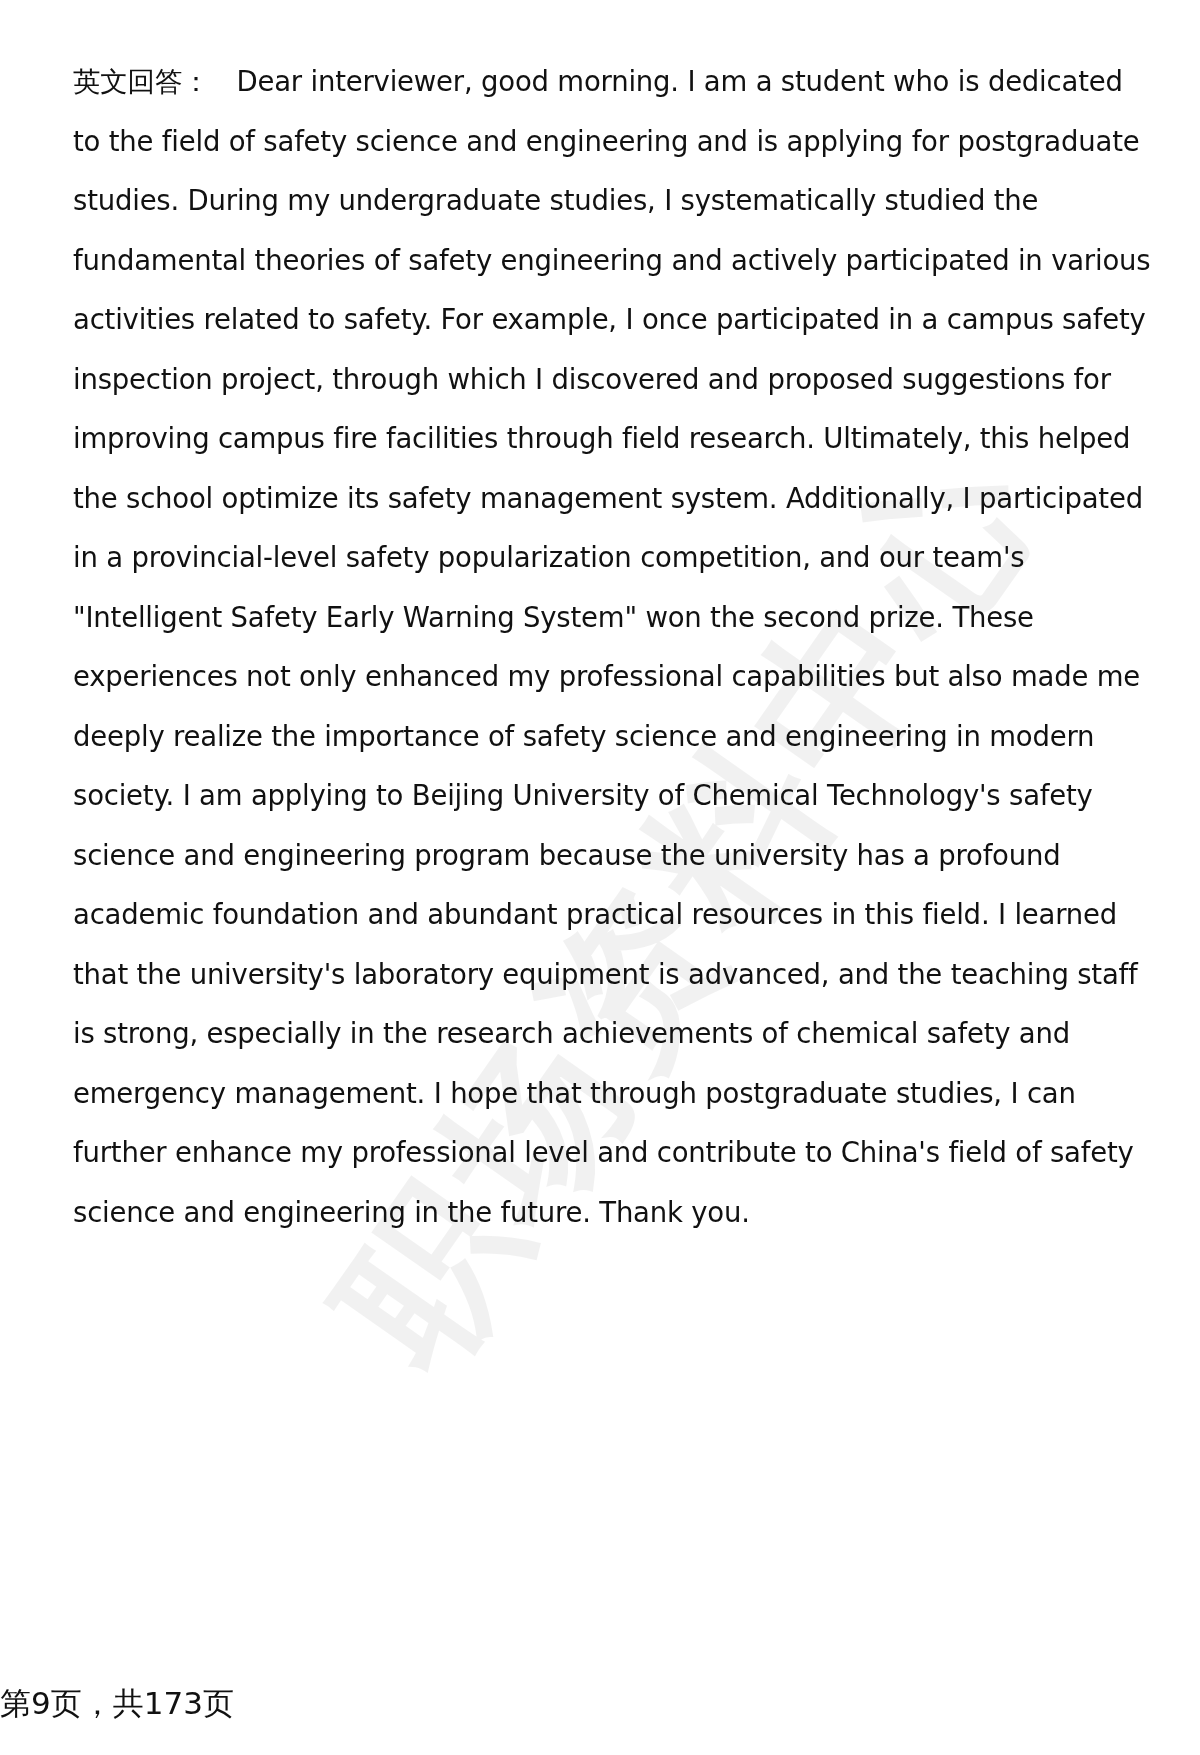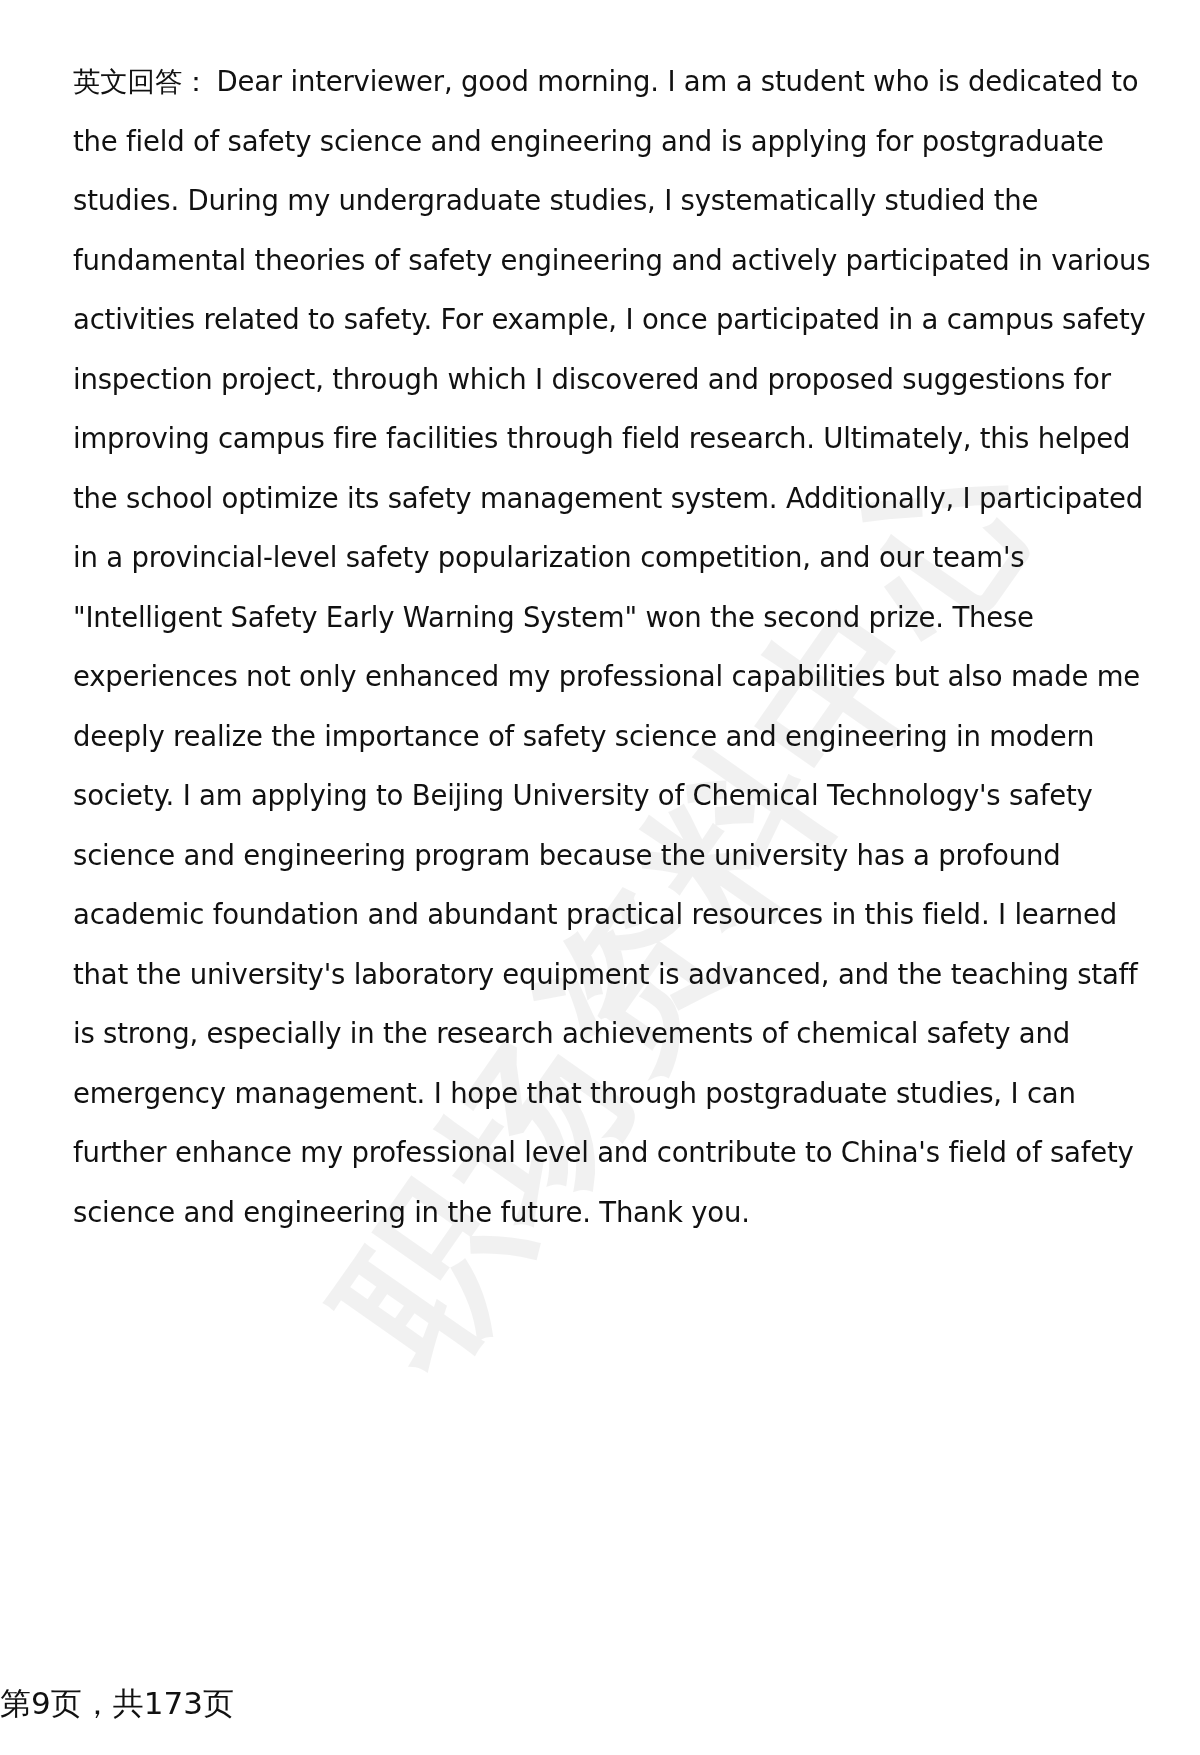--- a/index.html
+++ b/index.html
@@ -27,21 +27,21 @@
       margin: 0 0 25px 0;
       letter-spacing: 0;
       word-break: normal;
       overflow-wrap: break-word;
     }
     .para.en {
       font-size: 27.5px;
       letter-spacing: -0.2px;
     }
     .label {
-      margin-right: 7px;
+      margin-right: 27px;
       text-align: center;
     }
     .footer {
       position: absolute;
       left: 0;
       width: 1200px;
       top: 1683px;
       text-align: left;
       font-size: 31px;
       color: #111111;

